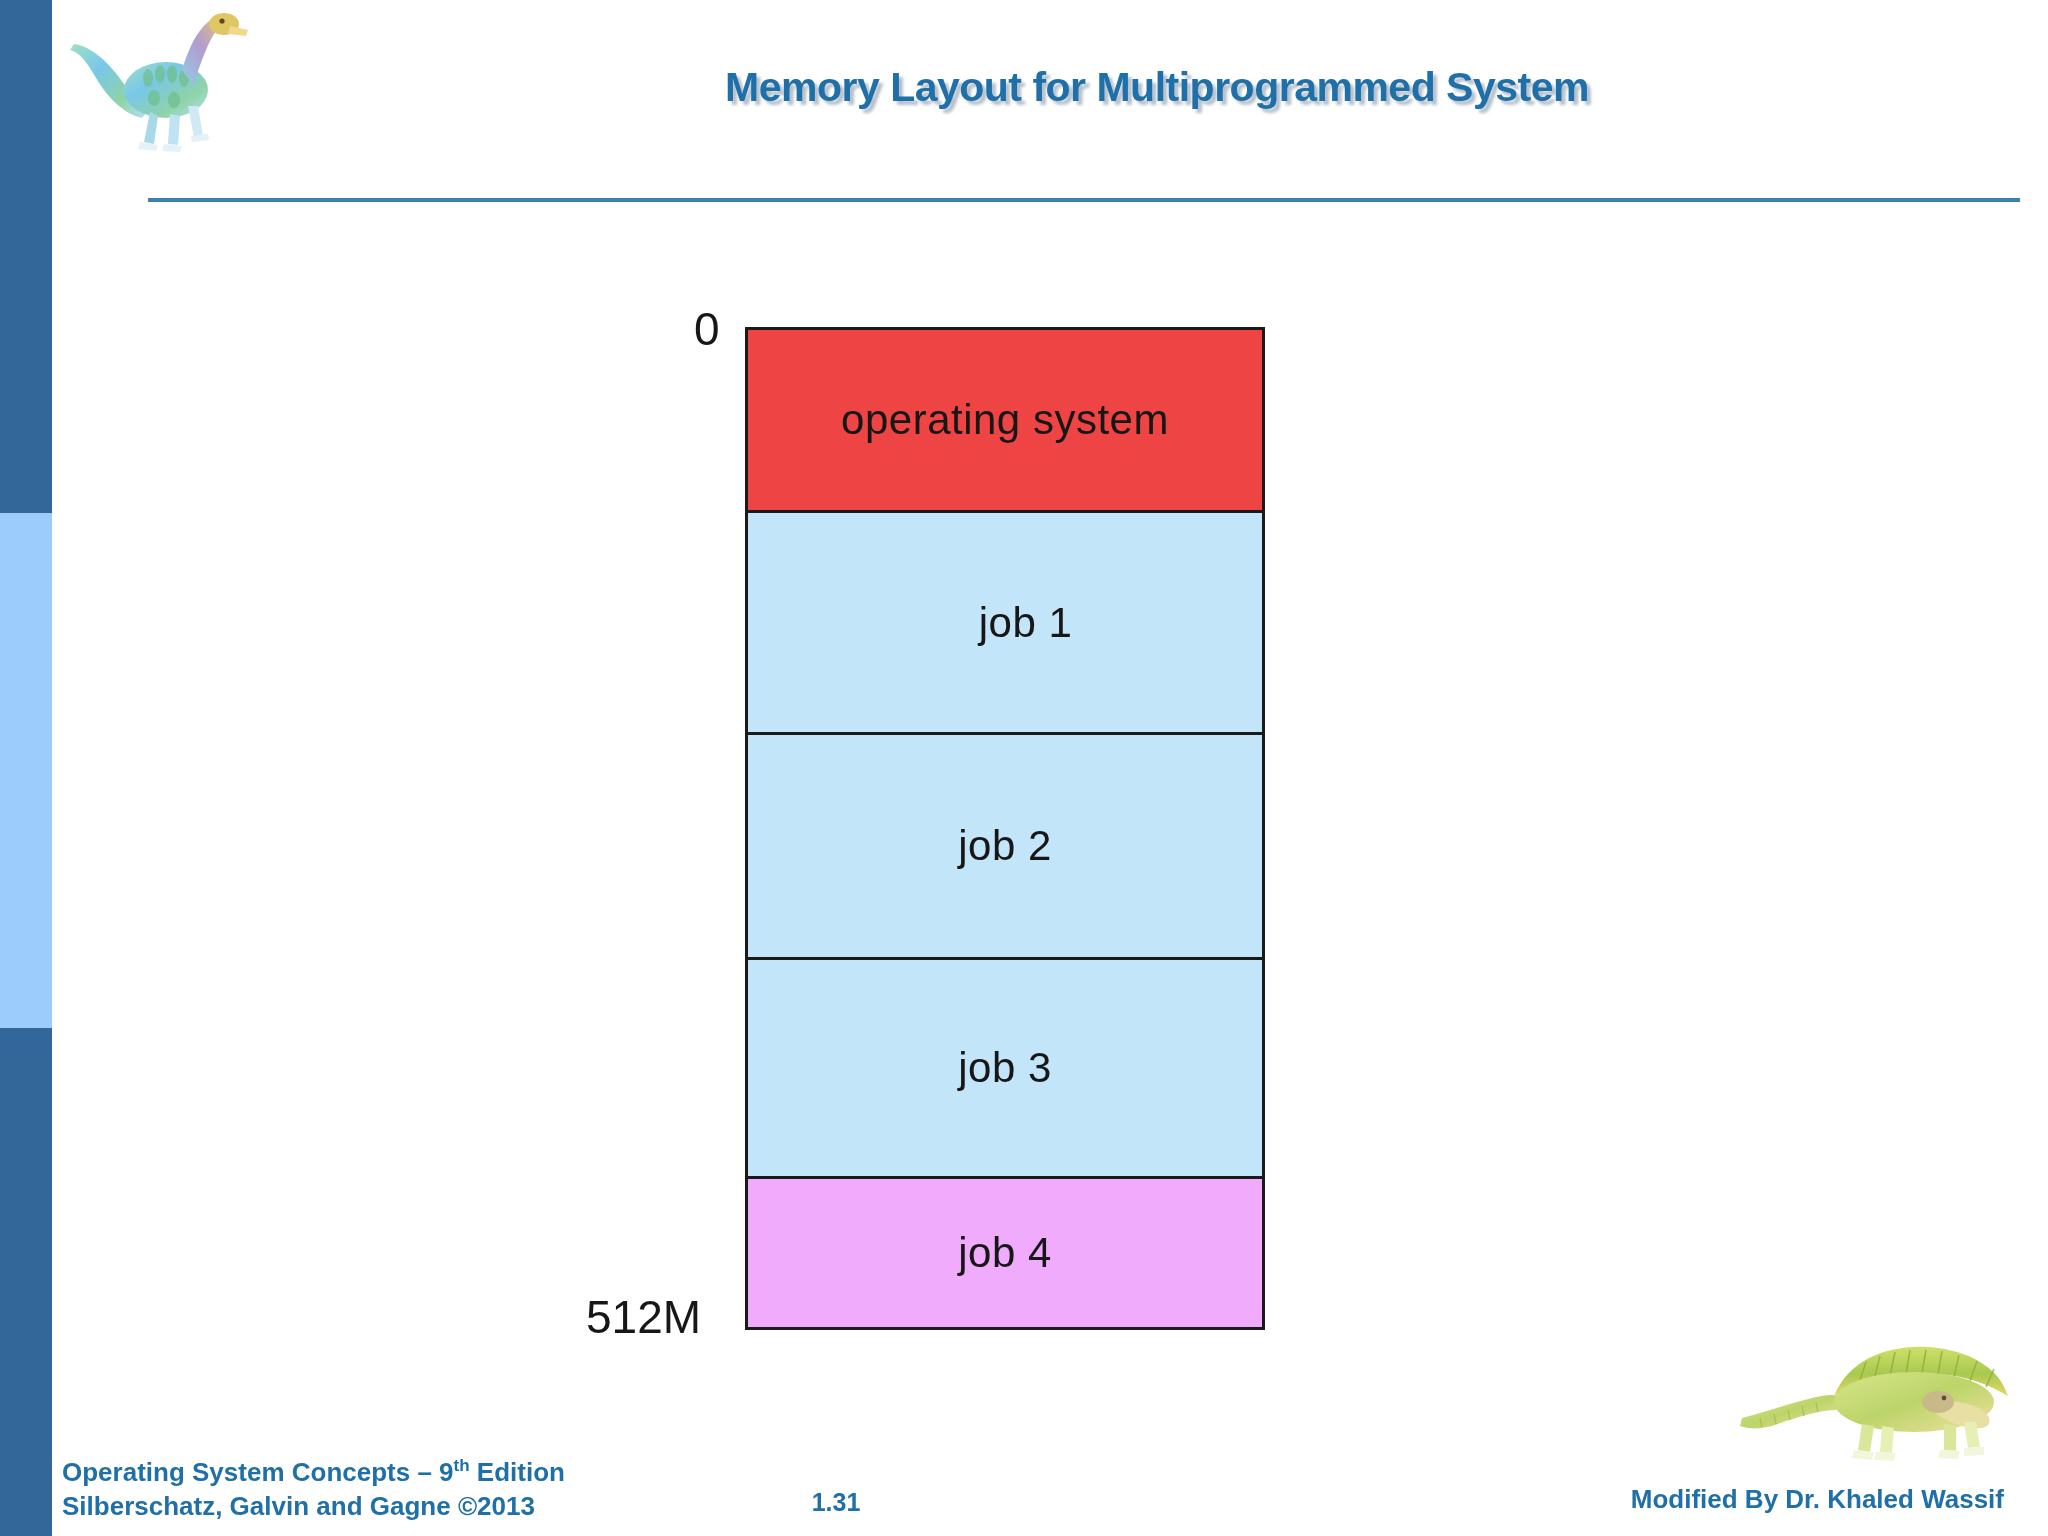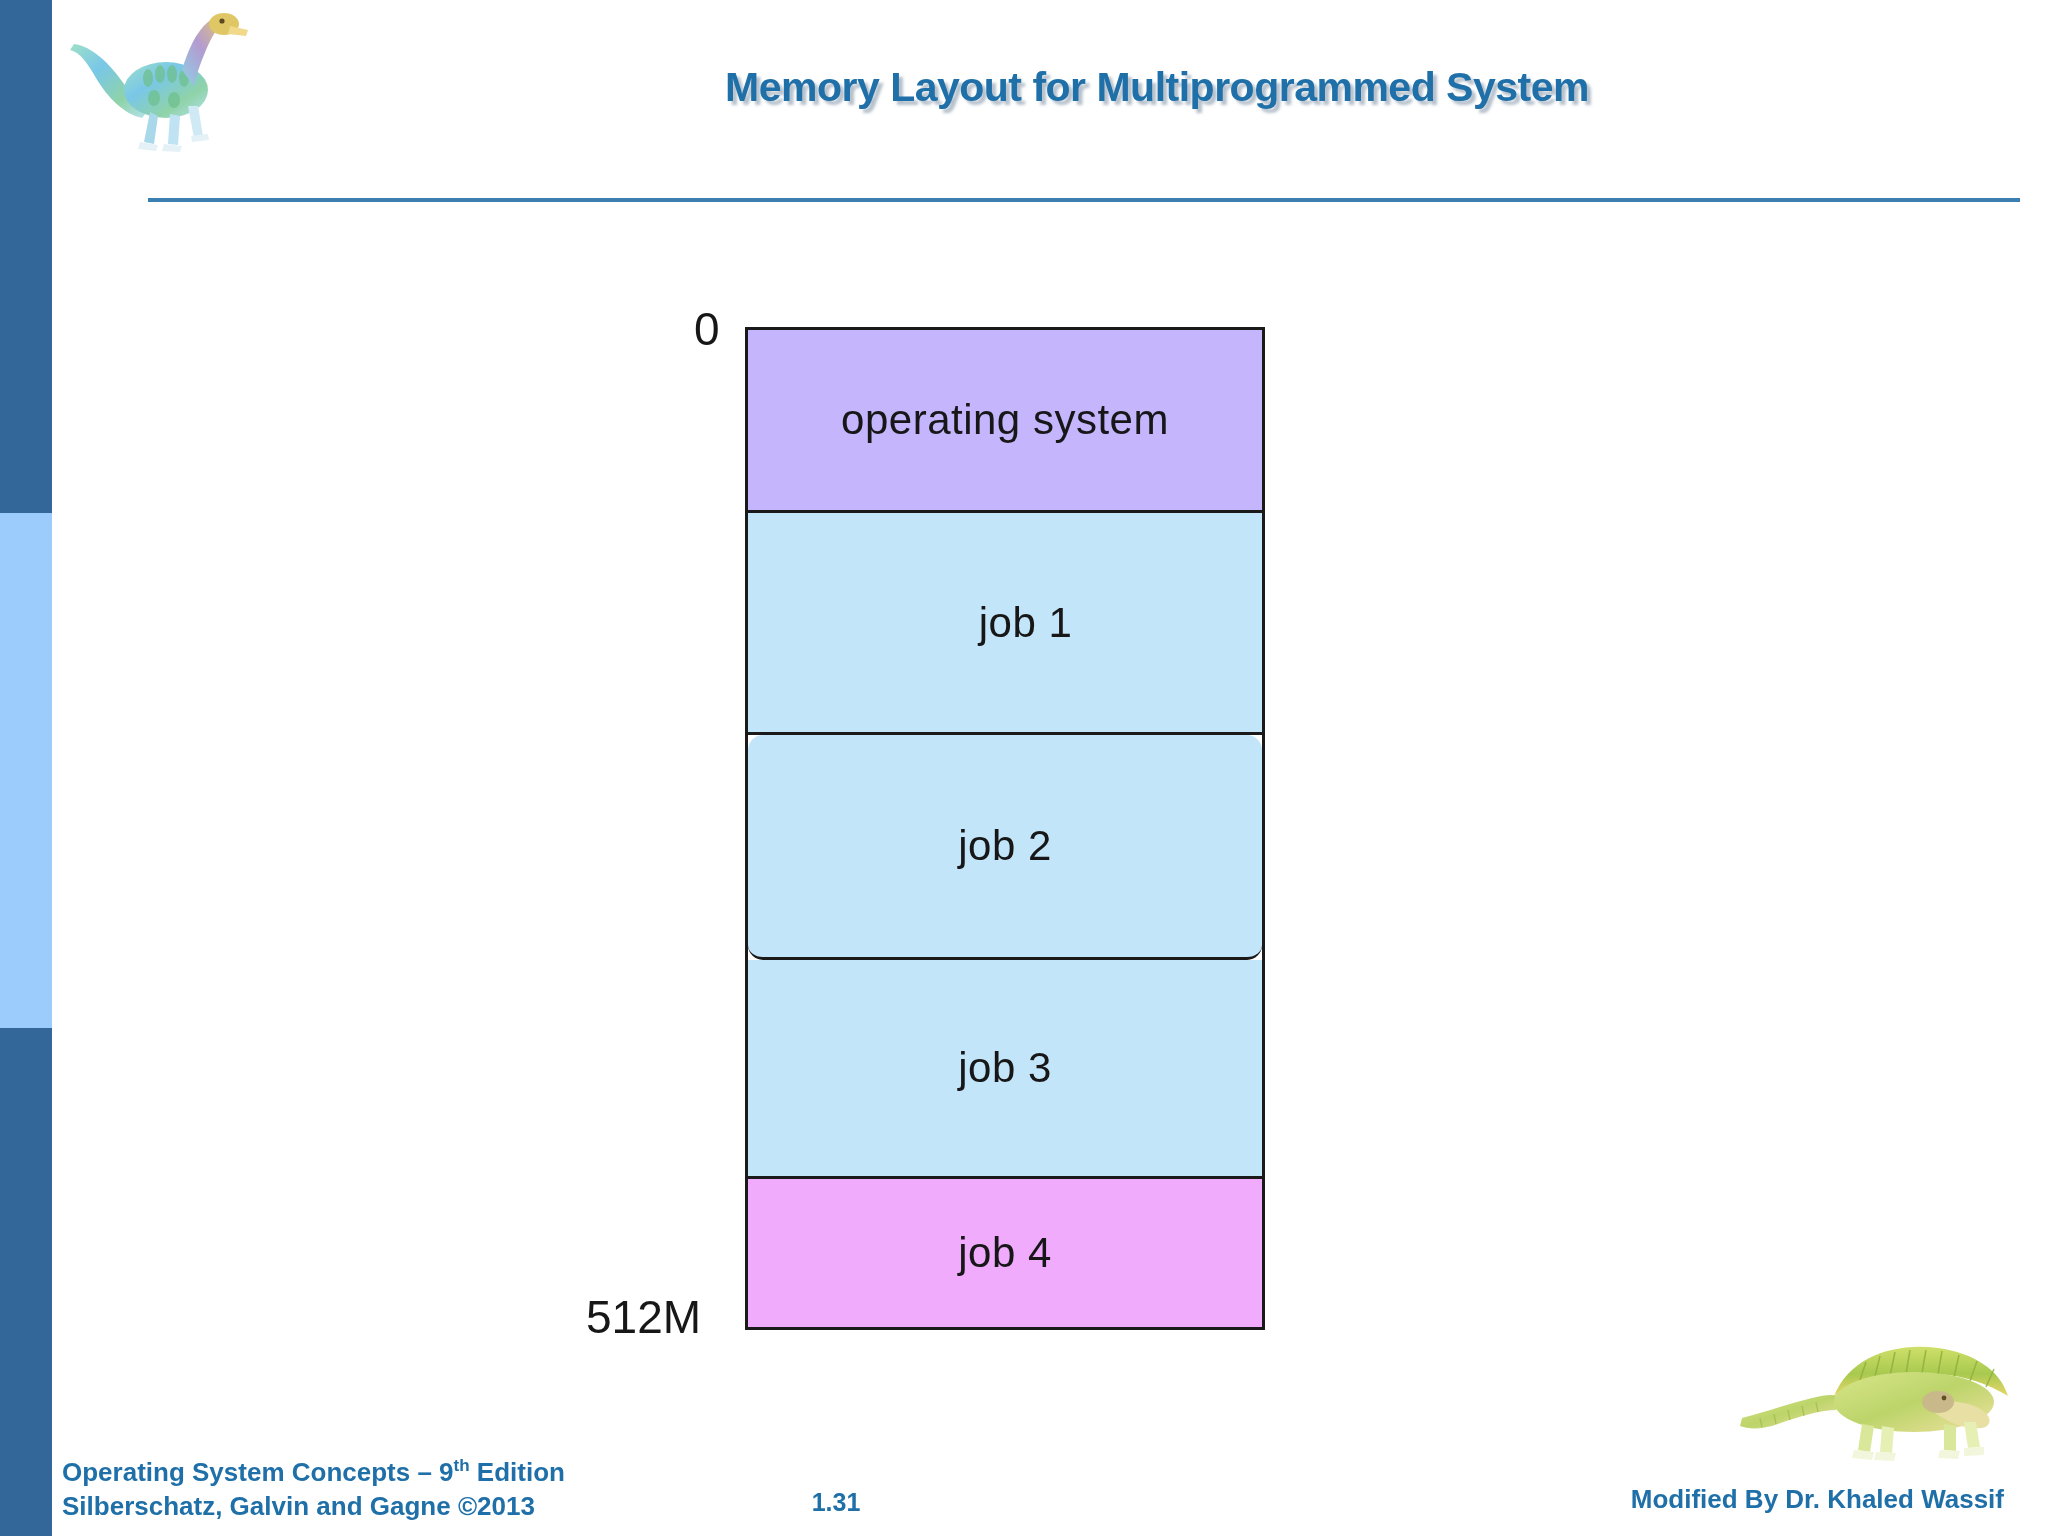--- a/index.html
+++ b/index.html
@@ -74,23 +74,23 @@
     display: flex;
     align-items: center;
     justify-content: center;
     font-family: "Liberation Sans", sans-serif;
     font-size: 42px;
     color: #171717;
     letter-spacing: 0.5px;
   }
   .mem-label { pointer-events: none; }
 
-  #mem-os   { height: 183px; background: #c4b5fd; border-bottom: 3px solid #1a1a1a; }
+  #mem-os   { height: 183px; background: #ef4444; border-bottom: 3px solid #1a1a1a; }
   #mem-job1 { height: 222px; background: #C3E5FA; border-bottom: 3px solid #1a1a1a; padding-left: 41px; }
-  #mem-job2 { height: 225px; background: #C3E5FA; border-bottom: 3px solid #1a1a1a; border-radius: 15px; }
+  #mem-job2 { height: 225px; background: #C3E5FA; border-bottom: 3px solid #1a1a1a; }
   #mem-job3 { height: 219px; background: #C3E5FA; border-bottom: 3px solid #1a1a1a; }
   #mem-job4 { height: 148px; background: #f0abfc; }
 
   
   .addr-label {
     position: absolute;
     font-family: "Liberation Sans", sans-serif;
     font-size: 46px;
     color: #171717;
     white-space: nowrap;

